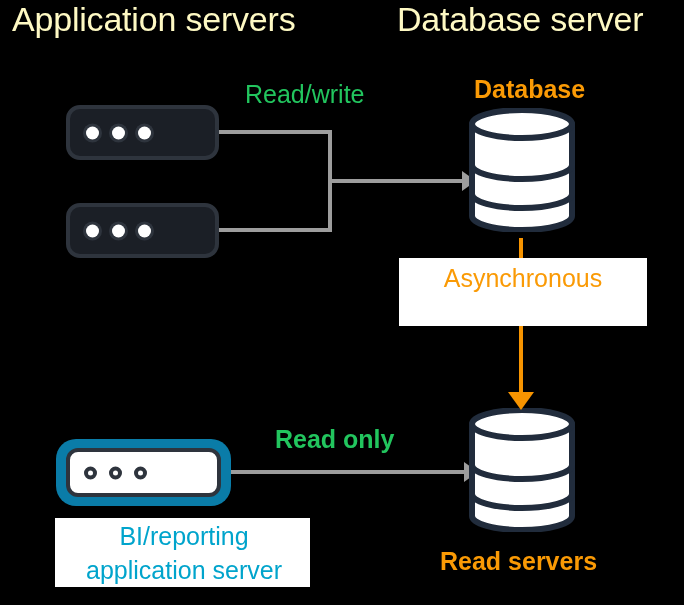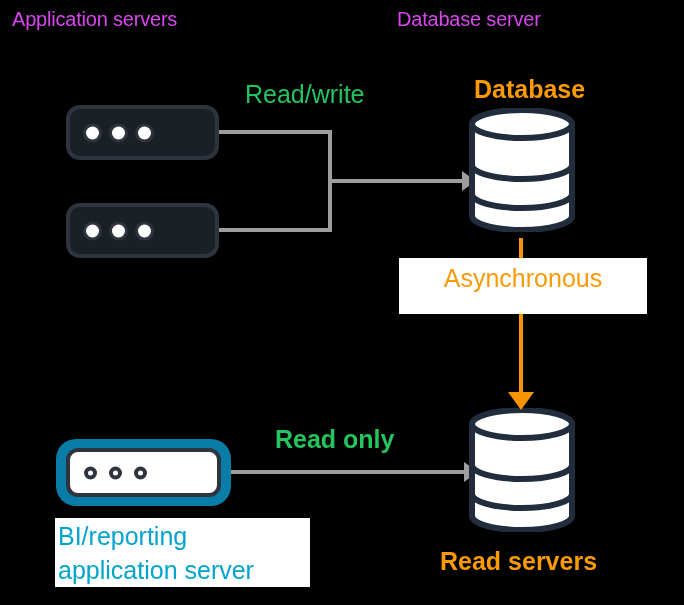--- a/index.html
+++ b/index.html
@@ -12,23 +12,23 @@
     width: 684px;
     height: 605px;
     background: #000000;
     font-family: "Liberation Sans", sans-serif;
     overflow: hidden;
   }
 
   
   .col-heading {
     position: absolute;
-    font-size: 20px;
+    font-size: 34px;
     line-height: 34px;
-    color: #d946ef;
+    color: #fef9c3;
     white-space: nowrap;
     letter-spacing: -0.2px;
   }
   #heading-app   { left: 12px;  top: 2px; }
   #heading-db    { left: 397px; top: 2px; }
 
   
   .label {
     position: absolute;
     white-space: nowrap;
@@ -46,42 +46,42 @@
   #label-readonly  { left: 275px; top: 424px; font-weight: bold; }
   #label-primary   { left: 474px; top: 74px; font-weight: 600; }
   #label-readreplica { left: 440px; top: 546px; font-weight: 600; }
 
   
   #label-replication {
     position: absolute;
     left: 399px;
     top: 258px;
     width: 248px;
-    height: 56px;
+    height: 68px;
     background: #ffffff;
     color: #fa9a05;
     font-size: 25px;
     line-height: 34px;
     text-align: center;
     padding-top: 3px;
     box-sizing: border-box;
     z-index: 6;
   }
   
   #label-bi {
     position: absolute;
     left: 55px;
     top: 518px;
     width: 255px;
     height: 69px;
     background: #ffffff;
     color: #00a4cc;
     font-size: 25px;
     line-height: 34px;
-    text-align: left;
+    text-align: center;
     padding: 1px 0 0 3px;
     box-sizing: border-box;
     z-index: 6;
   }
 
   
   .server {
     position: absolute;
     box-sizing: border-box;
     border-radius: 14px;

